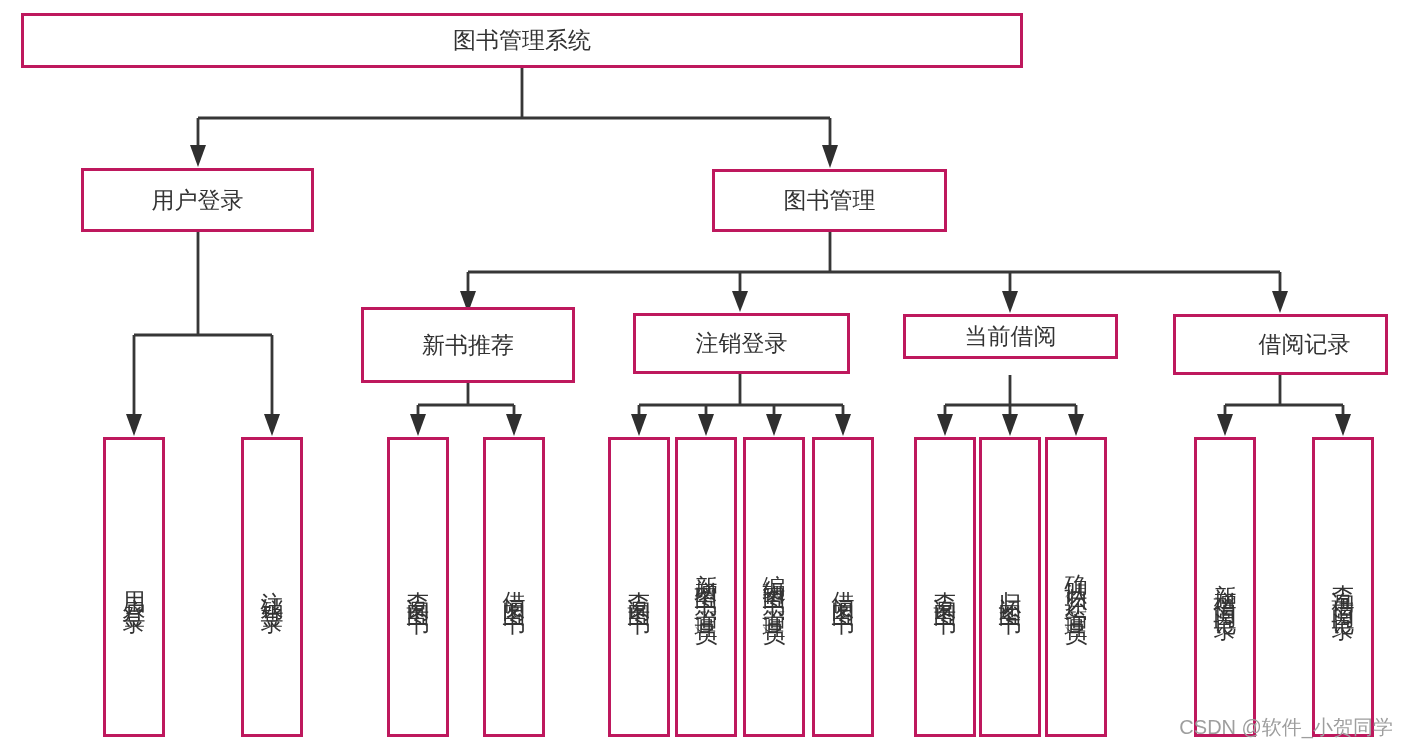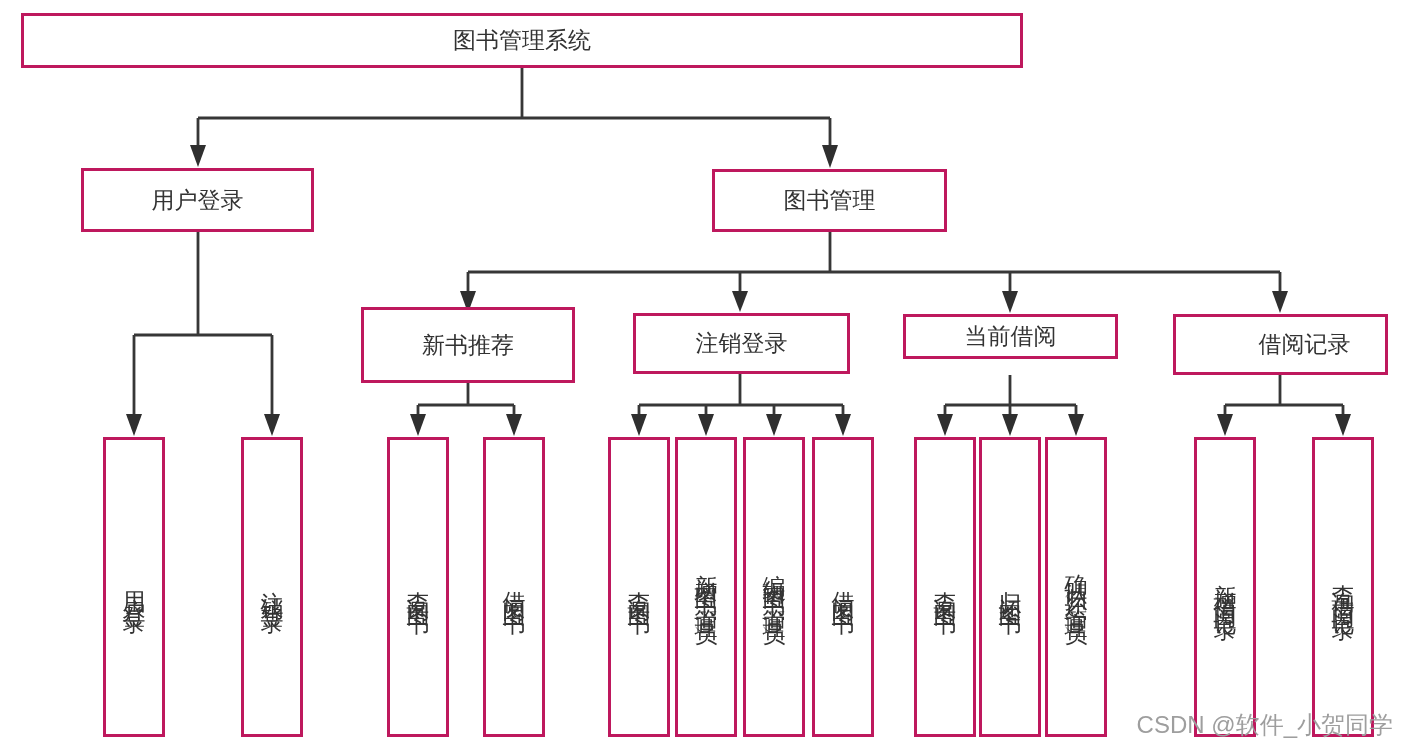--- a/index.html
+++ b/index.html
@@ -63,21 +63,21 @@
   .leaf-8  { left: 812px;  }
   .leaf-9  { left: 914px;  }
   .leaf-10 { left: 979px;  }
   .leaf-11 { left: 1045px; }
   .leaf-12 { left: 1194px; }
   .leaf-13 { left: 1312px; }
   .watermark {
     position: absolute;
     right: 12px;
     bottom: 6px;
-    font-size: 24px;
+    font-size: 20px;
     color: #9e9e9e;
     z-index: 3;
     white-space: nowrap;
   }
 </style>
 </head>
 <body>
 
 <div id="canvas">
 

